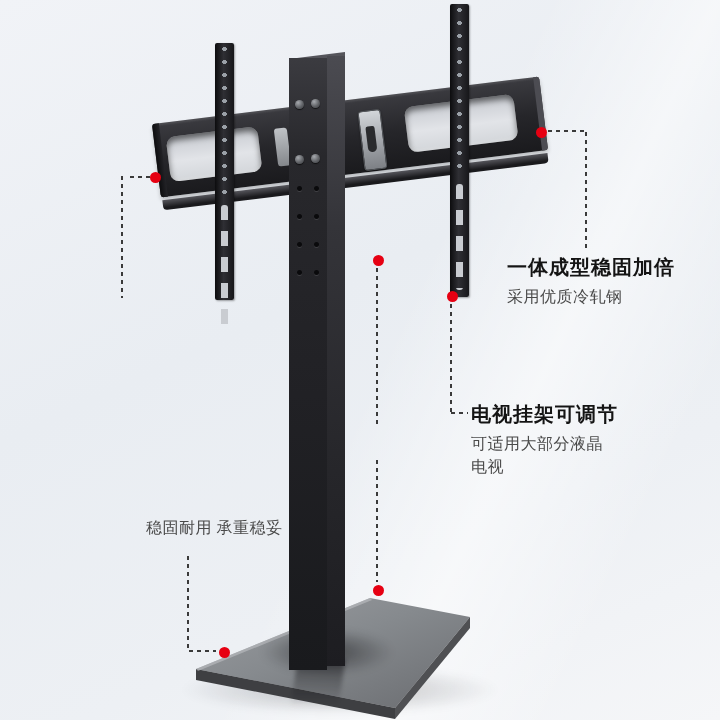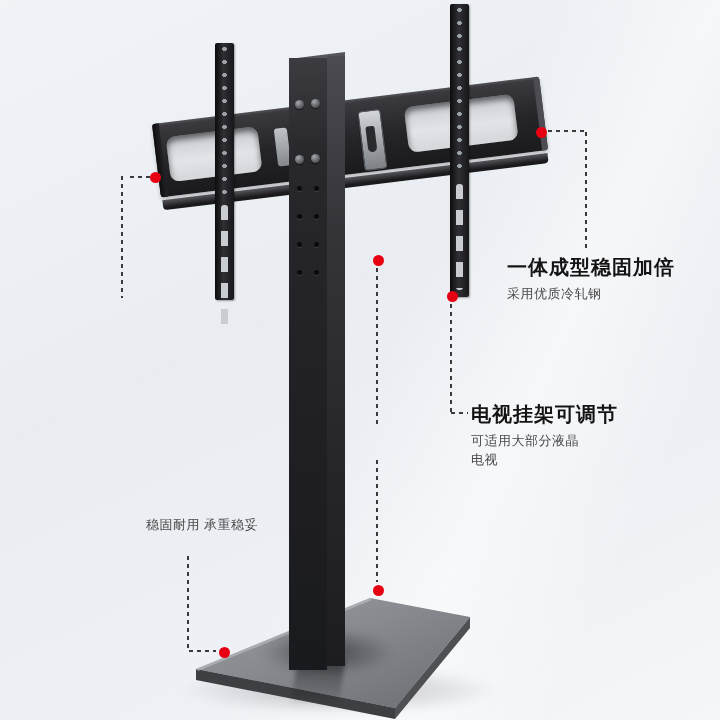--- a/index.html
+++ b/index.html
@@ -83,23 +83,23 @@
   .ph-2a{left:297px;top:214px;} .ph-2b{left:314px;top:214px;}
   .ph-3a{left:297px;top:242px;} .ph-3b{left:314px;top:242px;}
   .ph-4a{left:297px;top:270px;} .ph-4b{left:314px;top:270px;}
 
   
   .dot{position:absolute;width:11px;height:11px;border-radius:50%;background:var(--accent,#e60012);}
   .dash-v{position:absolute;width:2px;
     background-image:repeating-linear-gradient(180deg,#3a3a3a 0 4px,rgba(0,0,0,0) 4px 8px);}
   .dash-h{position:absolute;height:2px;
     background-image:repeating-linear-gradient(90deg,#3a3a3a 0 4px,rgba(0,0,0,0) 4px 8px);}
-  .callout-text{position:absolute;}
+  .callout-text{position:absolute;font-family:Liberation Serif, serif;}
   .callout-title{font-weight:bold;font-size:20px;line-height:1.15;color:#141414;letter-spacing:1px;}
-  .callout-sub{margin-top:6px;font-size:13px;line-height:1.45;color:#4a4a4a;
+  .callout-sub{margin-top:6px;font-size:16px;line-height:1.45;color:#4a4a4a;
     letter-spacing:.5px;white-space:pre-line;}
   .co-a-line-v{left:121px;top:176px;height:122px;}
   .co-a-line-h{left:130px;top:176px;width:22px;}
   .co-a-dot{left:150px;top:172px;}
   .co-a-text{left:105px;top:302px;}
   .co-b-dot{left:536px;top:127px;}
   .co-b-line-h{left:548px;top:130px;width:40px;}
   .co-b-line-v{left:585px;top:132px;height:120px;}
   .co-b-text{left:507px;top:256px;}
   .co-c-dot-top{left:373px;top:255px;}

